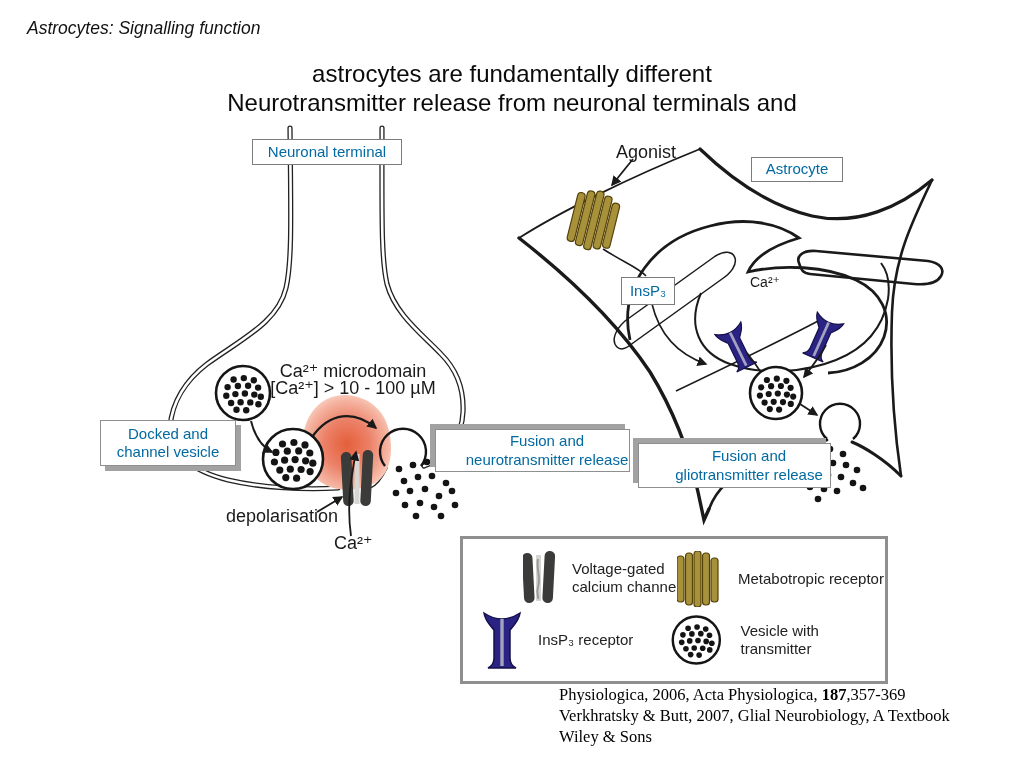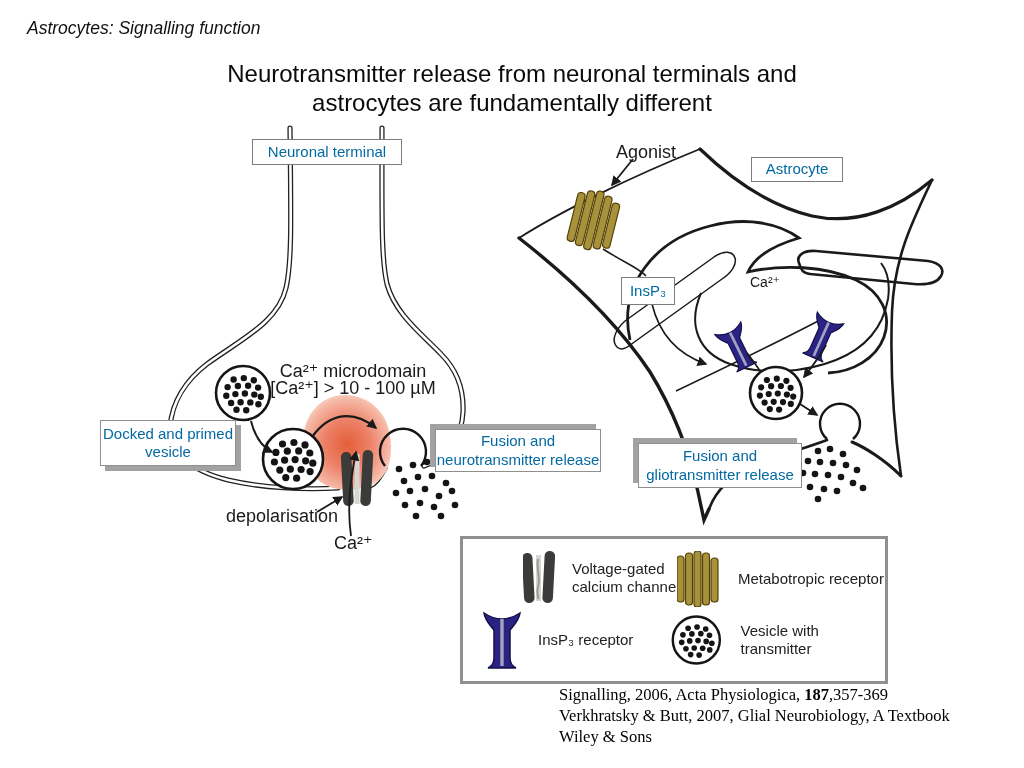--- a/index.html
+++ b/index.html
@@ -7,40 +7,40 @@
   .slide{position:relative;width:1024px;height:768px;background:#fff;
          font-family:"Liberation Sans","DejaVu Sans",sans-serif;color:#111;}
   .abs{position:absolute;}
   .slide-header{left:27px;top:18px;font-style:italic;font-size:17.5px;text-align:right;}
   .slide-title{left:12px;top:59px;width:1000px;text-align:center;font-size:24px;line-height:29px;color:#0a0a0a;}
   svg.diagram{position:absolute;left:0;top:0;width:1024px;height:768px;}
   .lblbox{position:absolute;background:#fff;border:1.5px solid #7c7c7c;
           display:flex;align-items:center;justify-content:center;text-align:center;
           font-size:15px;line-height:1.22;color:#0369a1;}
   .shadow-dr{box-shadow:5px 5px 0 #a2a2a2;border-color:#8f8f8f;}
-  .shadow-ul{box-shadow:-5px -5px 0 #a2a2a2;border-color:#8f8f8f;}
+  .shadow-ul{box-shadow:-5px -5px 0 #a2a2a2;border-color:#8f8f8f;padding-left:29px;}
   .ann{position:absolute;font-size:18px;color:#1a1a1a;white-space:nowrap;}
   .center{text-align:center;}
   .legend{position:absolute;left:460px;top:536px;width:422px;height:142px;border:3px solid #8f8f8f;background:#fff;}
   .leg-item{position:absolute;display:flex;align-items:center;gap:17px;}
   .leg-label{font-size:15px;color:#222;line-height:1.2;}
   .citation{position:absolute;left:559px;top:684px;width:440px;
             font-family:"Liberation Serif","DejaVu Serif",serif;font-size:16.5px;line-height:21px;color:#000;}
   .it{}
   .b{font-weight:bold;}
 </style>
 </head>
 <body>
 
 <div class="slide">
 
   <div class="abs slide-header">Astrocytes: Signalling function</div>
   <div class="abs slide-title">
+    <div>astrocytes are fundamentally different</div>
     <div>Neurotransmitter release from neuronal terminals and</div>
-    <div>astrocytes are fundamentally different</div>
   </div>
 
   <svg class="diagram" viewBox="0 0 1024 768">
     <defs>
       <marker id="ah" markerUnits="userSpaceOnUse" markerWidth="12" markerHeight="11" refX="8.5" refY="5" orient="auto">
         <path d="M0,0 L10,5 L0,10 Z" fill="#1a1a1a"></path>
       </marker>
       <radialGradient id="blobGrad" cx="50%" cy="52%" r="58%">
         <stop offset="0%" stop-color="#e45f3a"></stop>
         <stop offset="45%" stop-color="#ec8168"></stop>
@@ -230,21 +230,21 @@
       </g>
   </svg>
 
   <div class="lblbox" style="left:252px;top:139px;width:148px;height:24px;">Neuronal terminal</div>
 
   <div class="ann center" style="left:267px;top:363px;width:172px;white-space:normal;line-height:17px;">
     <div>Ca²⁺ microdomain</div>
     <div>[Ca²⁺] &gt; 10 - 100 µM</div>
   </div>
 
-  <div class="lblbox shadow-dr" style="left:100px;top:420px;width:134px;height:44px;">Docked and primed vesicle</div>
+  <div class="lblbox shadow-dr" style="left:100px;top:420px;width:134px;height:44px;">Docked and channel vesicle</div>
 
   <div class="ann" style="left:226px;top:506px;">depolarisation</div>
 
   <div class="ann" style="left:334px;top:532px;">Ca²⁺</div>
 
   <div class="lblbox shadow-ul" style="left:435px;top:429px;width:164px;height:41px;">Fusion and neurotransmitter release</div>
 
   <div class="ann" style="left:616px;top:142px;">Agonist</div>
 
   <div class="lblbox" style="left:751px;top:157px;width:90px;height:23px;">Astrocyte</div>
@@ -304,18 +304,18 @@
             <circle cx="43.3" cy="39.5" r="3.0" fill="#141414"></circle>
             <circle cx="23.0" cy="44.5" r="3.0" fill="#141414"></circle>
             <circle cx="32.0" cy="45.0" r="3.0" fill="#141414"></circle>
           </g>
       </svg>
       <div class="leg-label">Vesicle with transmitter</div>
     </div>
   </div>
 
   <div class="citation">
-    <div><span>Signalling, 2006, </span><span class="it">Acta Physiologica</span><span>, </span><span class="b">187</span><span>,357-369</span></div>
+    <div><span>Physiologica, 2006, </span><span class="it">Acta Physiologica</span><span>, </span><span class="b">187</span><span>,357-369</span></div>
     <div><span>Verkhratsky &amp; Butt, 2007, </span><span class="it">Glial Neurobiology</span><span>, </span><span class="it">A Textbook</span></div>
     <div><span>Wiley &amp; Sons</span></div>
   </div>
 
 </div>
 
 </body></html>

